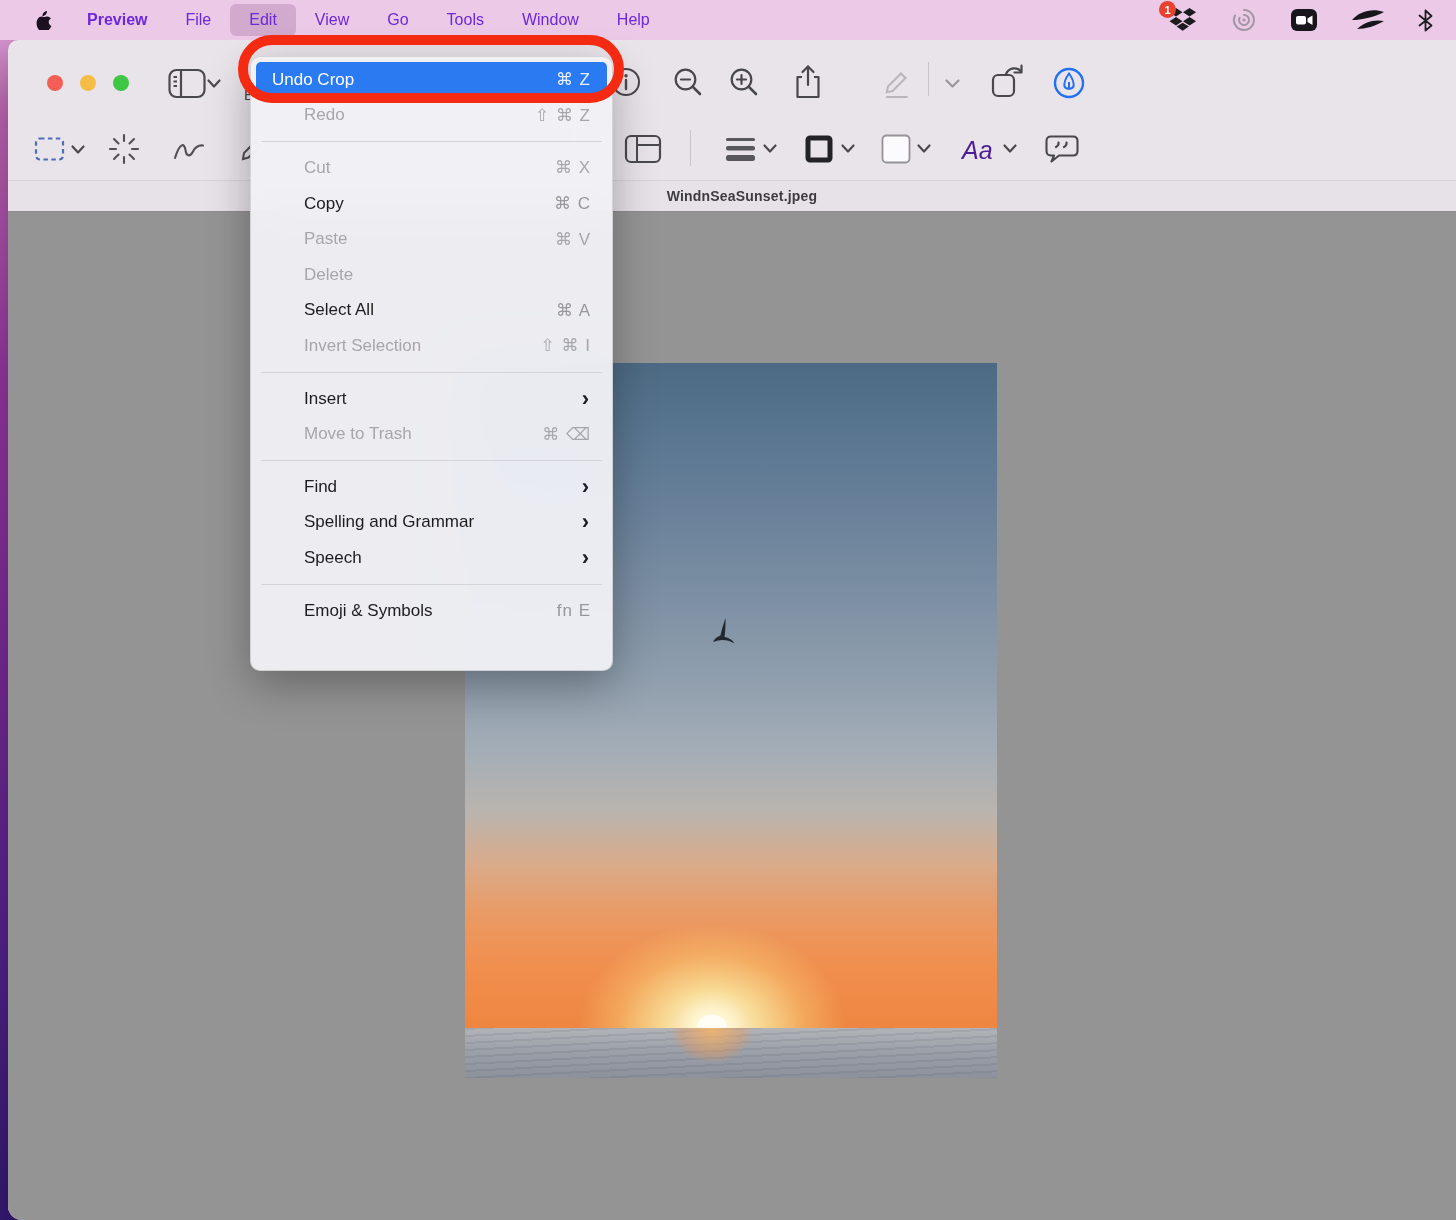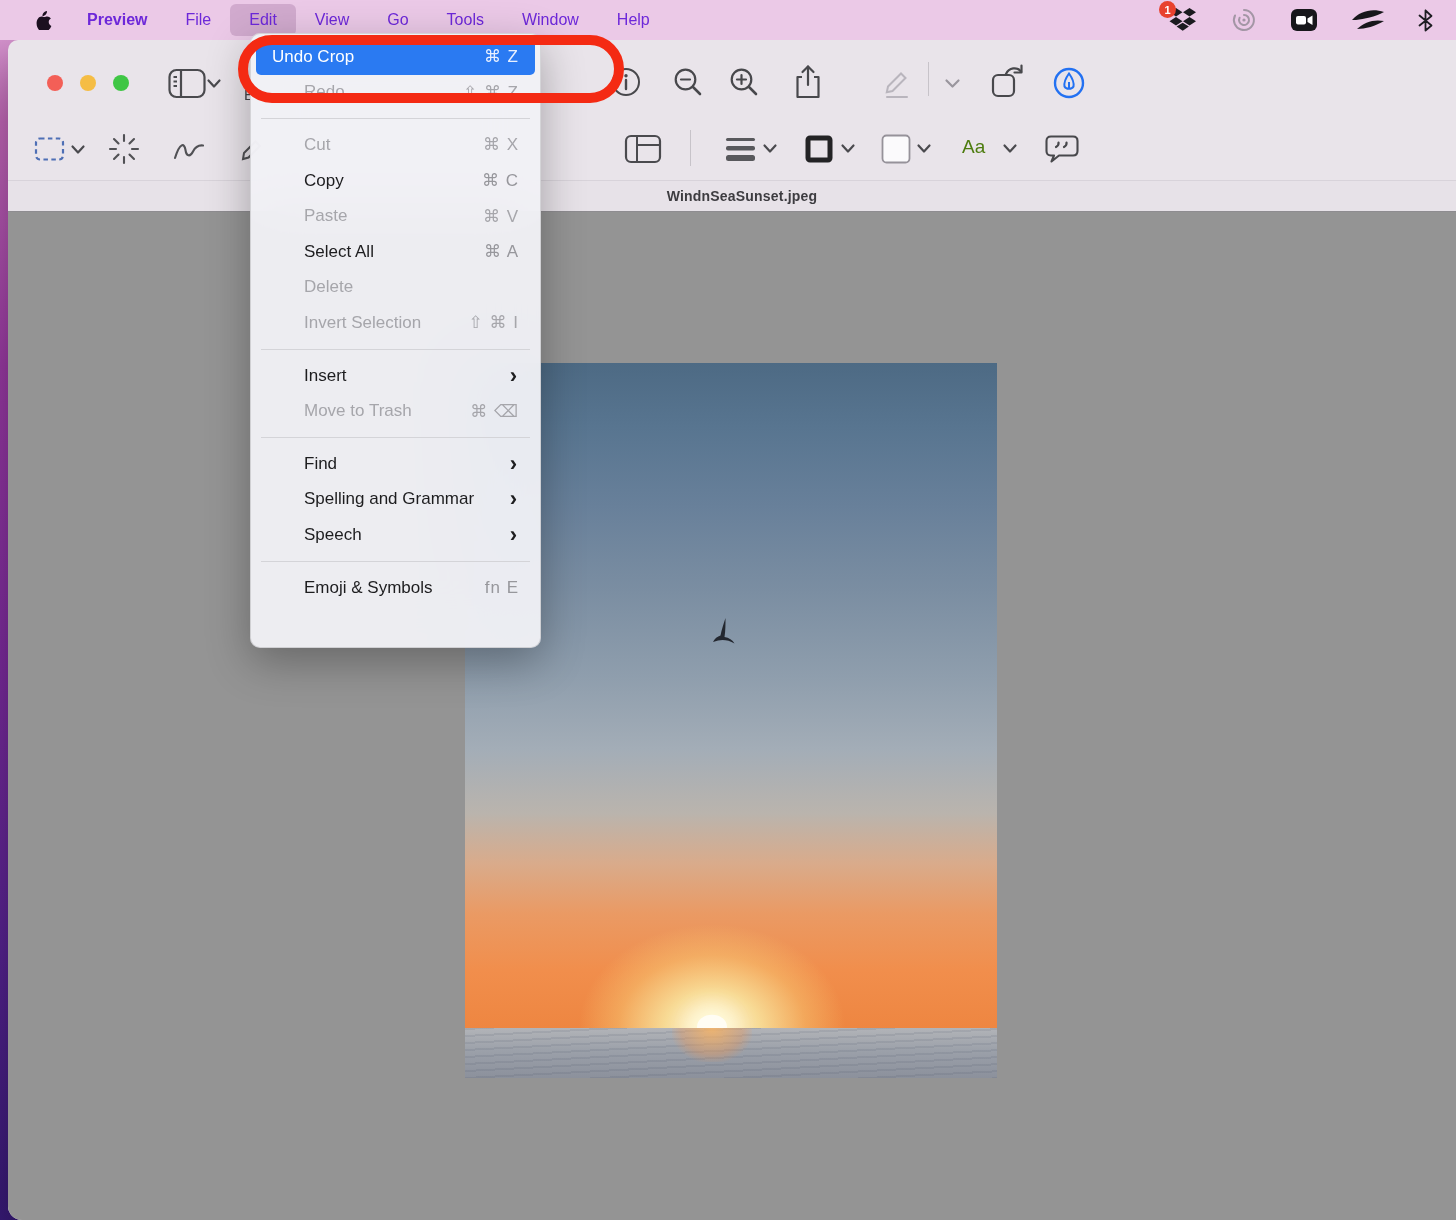--- a/index.html
+++ b/index.html
@@ -47,21 +47,21 @@
   .icbox { position:absolute; display:flex; align-items:center; justify-content:center; }
   .vdiv { position:absolute; width:1px; background:#c7c3c9; }
   #partial-title { position:absolute; left:236px; top:46px; font-size:15px; color:#454549; }
 
   
   #search-field { position:absolute; left:1099px; top:58px; width:332px; height:38px;
     border-radius:10px; background:#ded9df; display:flex; align-items:center; padding:0 10px; }
   #search-placeholder { font-size:17px; color:#9d99a1; margin-left:10px; }
 
   
-  #text-style-label { font-size:19px; color:#4d7c0f; }
+  #text-style-label { font-size:25px; color:#4c1d95;font-style:italic; }
 
   
   #photo { position:absolute; left:457px; top:151px; width:532px; height:715px; overflow:hidden;
     background:linear-gradient(180deg,
       #4d6a84 0%, #587590 9%, #68809a 20%, #7b8ea2 32%, #8f9ead 44%,
       #a3adb7 54%, #bab4ad 63%, #d9ab8b 70%, #ea9a64 77%, #f18e4c 85%, #ee8641 93%); }
   #sun-glow { position:absolute; left:46.5%; top:93%; width:360px; height:280px;
     transform:translate(-50%,-50%); border-radius:50%;
     background:radial-gradient(closest-side, rgba(255,253,235,0.95) 0%, rgba(250,240,170,0.8) 26%,
       rgba(248,206,120,0.45) 52%, rgba(246,170,90,0.0) 74%); }
@@ -71,21 +71,21 @@
   #ocean { position:absolute; left:0; top:93%; width:100%; height:7.2%;
     background:linear-gradient(180deg,#b2b4b8 0%, #9ba0a9 45%, #8b909b 100%); }
   #ocean-tex { position:absolute; inset:0;
     background:repeating-linear-gradient(177deg, rgba(55,65,88,0.18) 0 2px, transparent 2px 7px); opacity:0.6; }
   #sun-reflection { position:absolute; left:46.5%; top:0; width:80px; height:34px;
     transform:translateX(-50%);
     background:radial-gradient(ellipse at 50% 0%, rgba(248,180,100,0.85) 0%, rgba(240,150,80,0.35) 55%, transparent 75%); }
   #bird { position:absolute; left:247px; top:255px; }
 
   
-  #edit-menu { position:absolute; left:250px; top:33px; width:291px; height:615px;
+  #edit-menu { position:absolute; left:250px; top:56px; width:363px; height:615px;
     background:rgba(241,241,245,0.95); backdrop-filter:blur(28px) saturate(1.6);
     border-radius:10px; border:1px solid rgba(0,0,0,0.12); z-index:50;
     box-shadow:0 14px 44px rgba(0,0,0,0.3); padding-top:5px; }
   .menu-row { height:35.6px; display:flex; align-items:center; padding:16px 21px;
     font-size:17px; color:#1d1d1f;margin-left:32px; }
   .menu-row .lbl { flex:1; }
   .menu-row .sc { color:#97979c; font-size:17px; letter-spacing:1px; }
   .menu-row .chev { color:#1d1d1f; font-size:22px; font-weight:700; line-height:1; margin-right:2px; }
   .menu-row.disabled, .menu-row.disabled .sc, .menu-row.disabled .chev { color:#a6a6ab; }
   .menu-row.highlighted { background:#2a7af2; color:#fff; border-radius:5px;
@@ -378,28 +378,28 @@
         <span class="sc">⌘ X</span>
       </div>
       <div class="menu-row">
         <span class="lbl">Copy</span>
         <span class="sc">⌘ C</span>
       </div>
       <div class="menu-row disabled">
         <span class="lbl">Paste</span>
         <span class="sc">⌘ V</span>
       </div>
+      <div class="menu-row disabled">
+        <span class="lbl">Delete</span>
+      </div>
       <div class="menu-row">
         <span class="lbl">Select All</span>
         <span class="sc">⌘ A</span>
       </div>
       <div class="menu-row disabled">
-        <span class="lbl">Delete</span>
-      </div>
-      <div class="menu-row disabled">
         <span class="lbl">Invert Selection</span>
         <span class="sc">⇧ ⌘ I</span>
       </div>
       <div class="menu-sep"></div>
       <div class="menu-row">
         <span class="lbl">Insert</span>
         <span class="chev">›</span>
       </div>
       <div class="menu-row disabled">
         <span class="lbl">Move to Trash</span>

